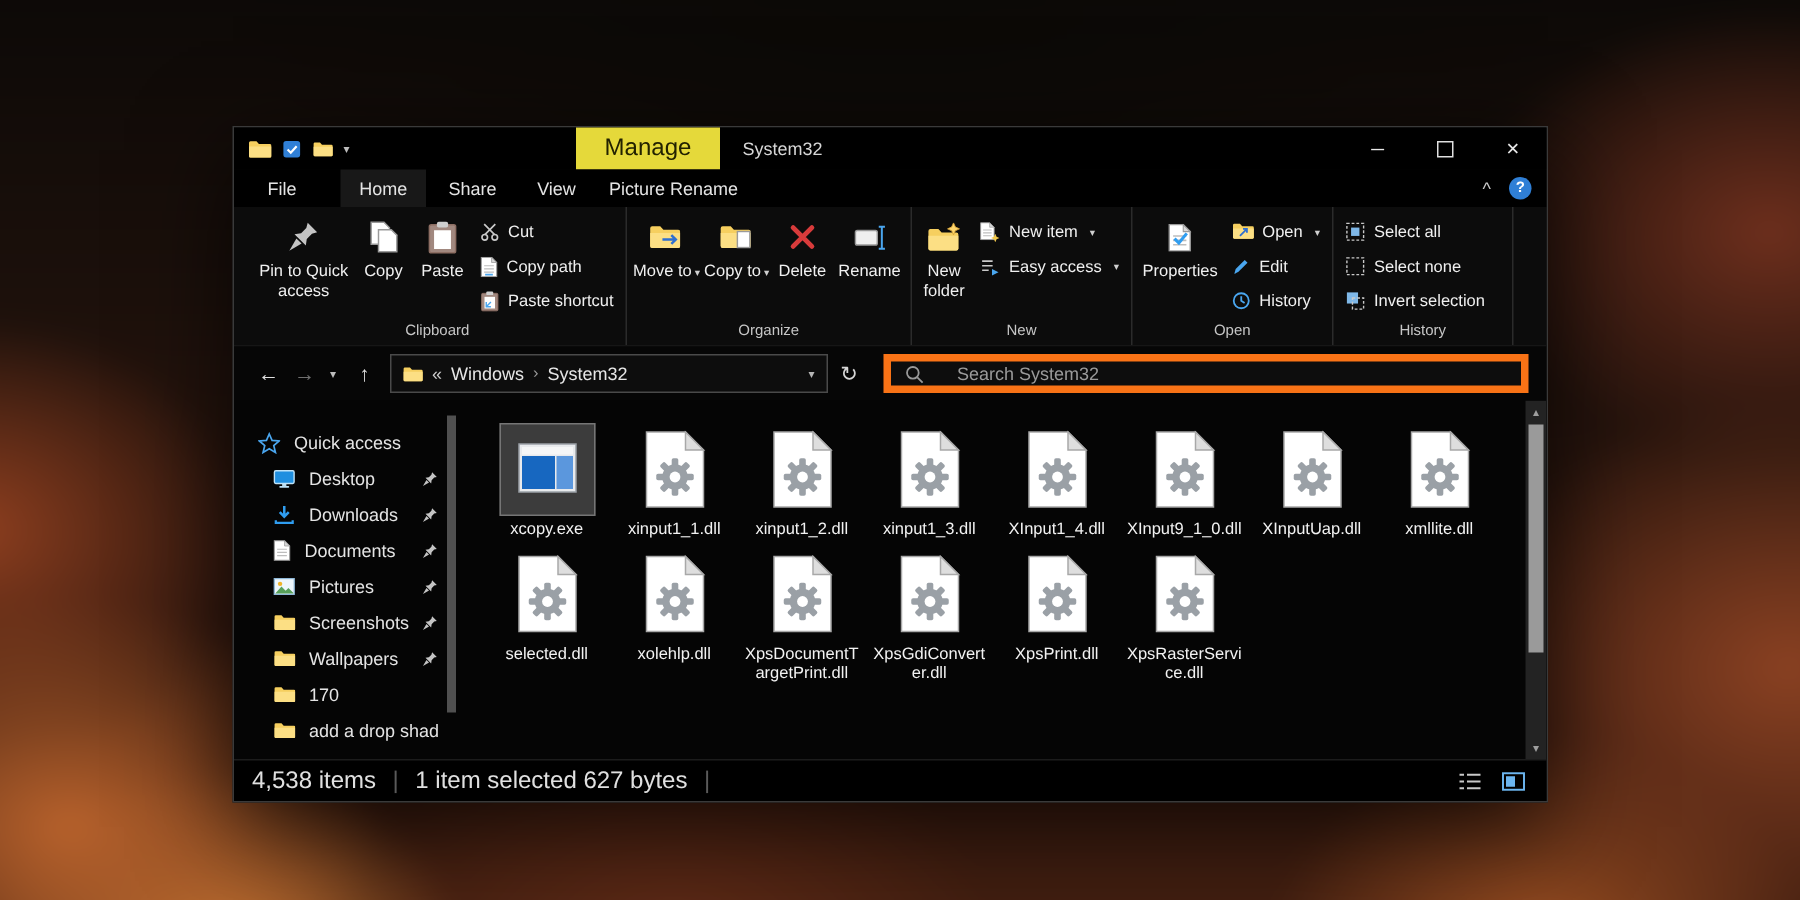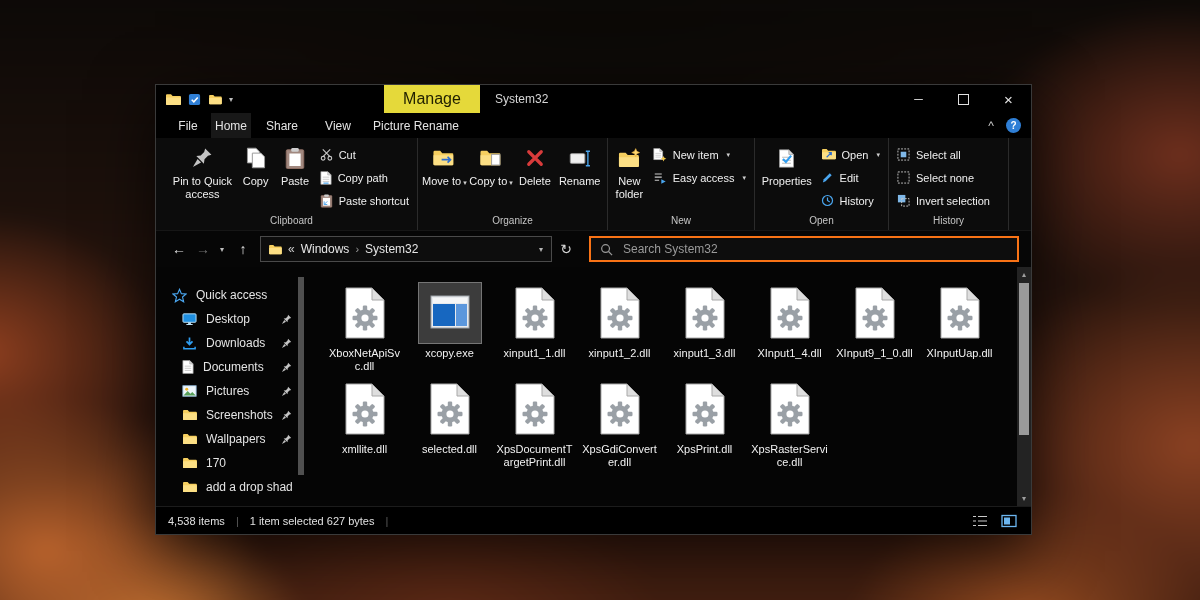--- a/index.html
+++ b/index.html
@@ -40,21 +40,21 @@
   }
   .win-title{position:absolute;left:339px;top:0;height:28px;display:flex;align-items:center;color:#d6d6d6;}
   .winbtns{position:absolute;right:0;top:0;height:28px;display:flex;}
   .winbtn{width:45px;height:28px;display:flex;align-items:center;justify-content:center;color:#e8e8e8;font-size:12px;}
   .maxbox{width:9px;height:9px;border:1px solid #e0e0e0;display:block;}
   .winbtn.close{font-size:15px;}
   
   .tabstrip{height:25px;flex:0 0 25px;background:#000;display:flex;align-items:stretch;position:relative;}
   .tab{display:flex;align-items:center;justify-content:center;color:#e4e4e4;font-size:12px;}
   .tab-file{width:38px;margin-left:13px;}
-  .tab-home{width:40px;margin-left:4px;background:#181818;}
+  .tab-home{width:57px;margin-left:20px;background:#181818;}
   .tab-share{width:50px;margin-left:6px;}
   .tab-view{width:50px;margin-left:6px;}
   .tab-pt{width:94px;margin-left:6px;}
   .striptools{margin-left:auto;display:flex;align-items:center;gap:12px;margin-right:10px;}
   .collapse{color:#c9c9c9;font-size:12px;}
   .helpdot{width:15px;height:15px;border-radius:50%;background:#2f7fd6;color:#fff;font-size:10px;font-weight:bold;display:flex;align-items:center;justify-content:center;}
   
   .ribbon{height:93px;flex:0 0 93px;background:#0c0c0c;display:flex;padding-left:10px;border-bottom:1px solid #161616;box-sizing:border-box;}
   .rgroup{display:flex;flex-direction:column;border-right:1px solid #2b2b2b;box-sizing:border-box;padding:0 2px;}
   .g-clip{width:252px}.g-org{width:190px}.g-new{width:147px}.g-open{width:134px}.g-sel{width:120px}
@@ -70,42 +70,42 @@
   .navrow{height:36px;flex:0 0 36px;background:#060606;display:flex;align-items:center;padding:0 12px 0 10px;box-sizing:border-box;}
   .navbtn{height:26px;display:flex;align-items:center;justify-content:center;color:#e0e0e0;font-size:14px;}
   .nb-back{width:26px}.nb-fwd{width:22px;color:#707070}.nb-dd{width:16px;font-size:8px;color:#bdbdbd}.nb-up{width:26px}
   .addressbar{width:292px;height:26px;margin-left:4px;border:1px solid #4a4a4a;background:#0d0d0d;display:flex;align-items:center;gap:6px;padding:0 5px 0 7px;box-sizing:border-box;font-size:12px;}
   .crumb{color:#e6e6e6;}
   .crumbsep{color:#9a9a9a;font-size:11px;}
   .overflowc{color:#cfcfcf;}
   .abspacer{flex:1}
   .abdd{font-size:8px;color:#b5b5b5;padding:0 3px;}
   .refreshbtn{width:28px;height:26px;display:flex;align-items:center;justify-content:center;color:#d6d6d6;font-size:14px;}
-  .searchbar{flex:1;height:26px;margin-left:9px;border:2px solid #f97316;background:#0d0d0d;display:flex;align-items:center;gap:8px;padding:0 9px;box-sizing:border-box;}
+  .searchbar{flex:1;height:26px;margin-left:9px;border:5px solid #f97316;background:#0d0d0d;display:flex;align-items:center;gap:20px;padding:0 9px;box-sizing:border-box;}
   .searchinput{flex:1;background:transparent;border:none;outline:none;color:#a5a5a5;font-size:12px;font-family:inherit;}
   .searchinput::placeholder{color:#9a9a9a;opacity:1;}
   
   .main{flex:1;display:flex;background:#050505;overflow:hidden;position:relative;}
   .sidebar{width:148px;flex:0 0 148px;padding-top:16px;box-sizing:border-box;position:relative;overflow:hidden;}
   .sbitem{height:24px;display:flex;align-items:center;gap:9px;padding-left:26px;position:relative;color:#e4e4e4;font-size:12px;white-space:nowrap;}
   .sbitem.qa{padding-left:16px;}
   .sbpin{position:absolute;right:12px;top:7px;}
   .sbscroll{position:absolute;right:0;top:10px;width:6px;height:198px;background:#505050;}
   .content{flex:1;padding:12px 0 0 18px;box-sizing:border-box;overflow:hidden;}
   .grid{display:grid;grid-template-columns:repeat(8,85px);}
   .tile{width:85px;display:flex;flex-direction:column;align-items:center;padding-top:3px;margin-bottom:2px;}
   .iconbox{padding:4px 9px;border:1px solid transparent;}
   .tile.selected .iconbox{background:#3c3c3c;border-color:#757575;}
   .filelabel{margin-top:3px;width:78px;font-size:11px;line-height:13px;text-align:center;color:#f2f2f2;word-break:break-all;max-height:40px;overflow:hidden;}
   .vscroll{width:14px;flex:0 0 14px;background:#232323;position:relative;}
   .vsarrow{height:15px;display:flex;align-items:center;justify-content:center;color:#9e9e9e;font-size:8px;}
   .vsarrow.down{position:absolute;bottom:0;left:0;right:0;}
   .vsthumb{position:absolute;left:2px;right:2px;top:16px;height:152px;background:#9a9a9a;}
   
-  .statusbar{height:27px;flex:0 0 27px;background:#000;border-top:1px solid #1c1c1c;display:flex;align-items:center;padding:0 12px;gap:11px;font-size:11px;color:#e0e0e0;}
+  .statusbar{height:27px;flex:0 0 27px;background:#000;border-top:1px solid #1c1c1c;display:flex;align-items:center;padding:0 12px;gap:11px;font-size:16px;color:#e0e0e0;}
   .statsep{color:#5a5a5a;}
   .statusright{margin-left:auto;display:flex;align-items:center;gap:9px;}
   .viewbtn{width:20px;height:18px;display:flex;align-items:center;justify-content:center;}
 </style>
 </head>
 <body>
 
 <svg width="0" height="0" style="position:absolute">
   <defs>
     <symbol id="i-folder" viewBox="0 0 16 13">
@@ -589,28 +589,20 @@
             <use href="#i-folder"></use>
           </svg>
         <span>add a drop shad</span>
       </div>
       <div class="sbscroll"></div>
     </div>
 
     <div class="content">
       <div class="grid">
 
-        <div class="tile">
-          <span class="iconbox">
-              <svg width="44" height="52">
-                <use href="#i-dll"></use>
-              </svg>
-            </span>
-          <span class="filelabel">XboxNetApiSvc.dll</span>
-        </div>
         <div class="tile selected">
           <span class="iconbox">
               <svg width="44" height="52">
                 <use href="#i-exe"></use>
               </svg>
             </span>
           <span class="filelabel">xcopy.exe</span>
         </div>
         <div class="tile">
           <span class="iconbox">
@@ -668,20 +660,28 @@
             </span>
           <span class="filelabel">xmllite.dll</span>
         </div>
         <div class="tile">
           <span class="iconbox">
               <svg width="44" height="52">
                 <use href="#i-dll"></use>
               </svg>
             </span>
           <span class="filelabel">selected.dll</span>
+        </div>
+        <div class="tile">
+          <span class="iconbox">
+              <svg width="44" height="52">
+                <use href="#i-dll"></use>
+              </svg>
+            </span>
+          <span class="filelabel">xolehlp.dll</span>
         </div>
         <div class="tile">
           <span class="iconbox">
               <svg width="44" height="52">
                 <use href="#i-dll"></use>
               </svg>
             </span>
           <span class="filelabel">XpsDocumentTargetPrint.dll</span>
         </div>
         <div class="tile">

